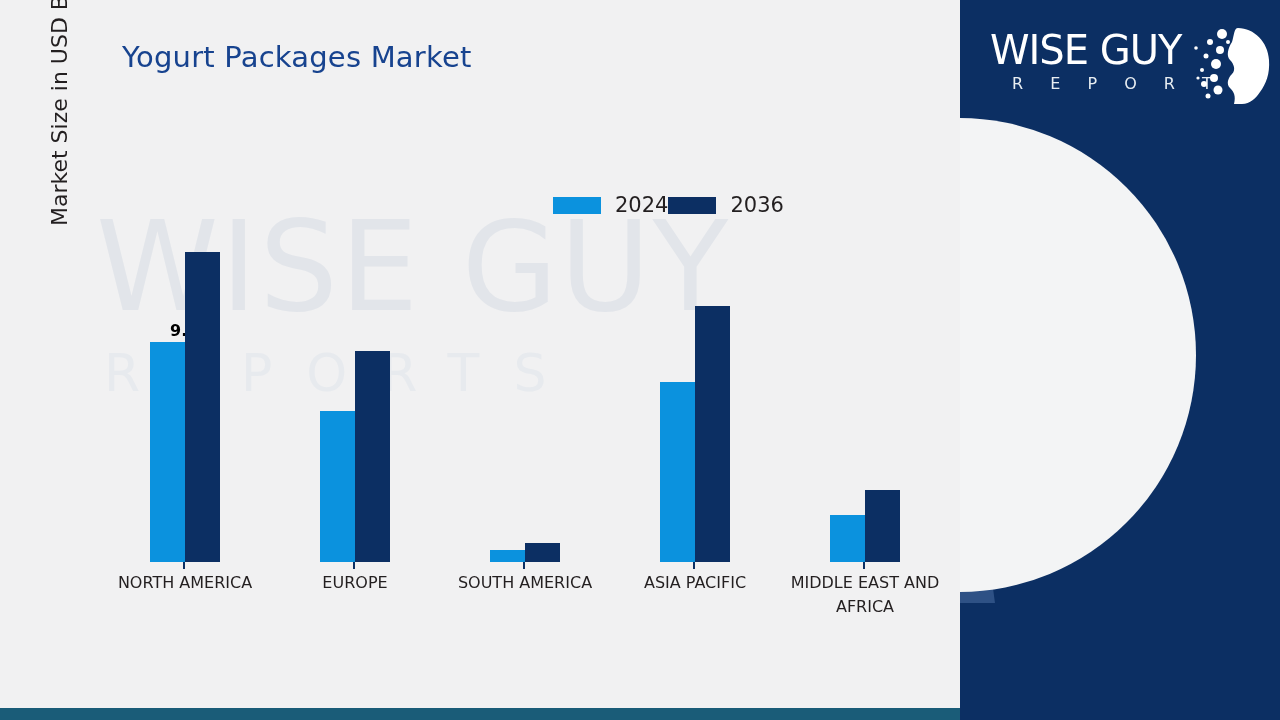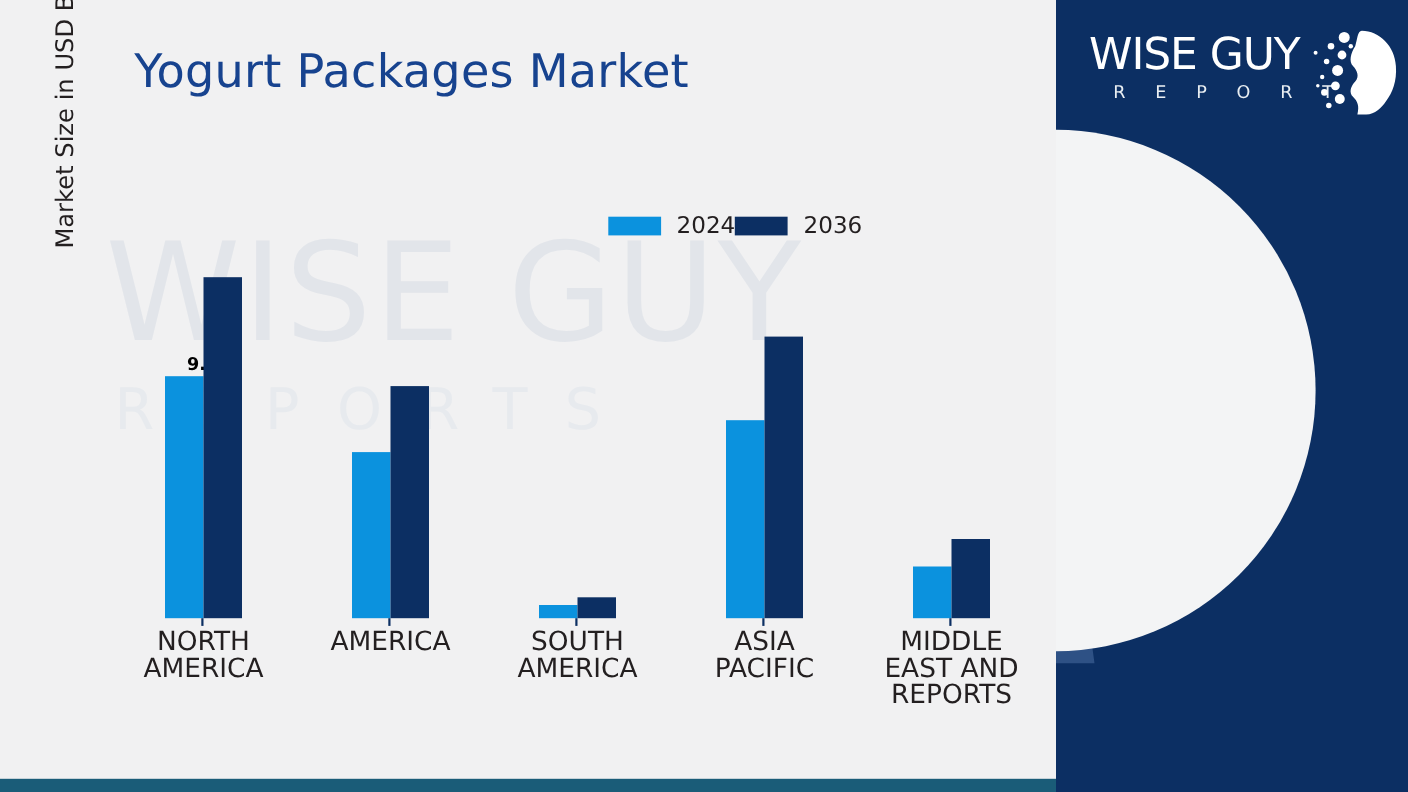--- a/index.html
+++ b/index.html
@@ -50,21 +50,21 @@
     margin-top: 14px;
     margin-left: 8px;
     white-space: nowrap;
   }
 
   
   .title {
     position: absolute;
     left: 122px;
     top: 40px;
-    font-size: 42px;
+    font-size: 29px;
     color: #17438f;
     font-family: "DejaVu Sans", sans-serif;
     letter-spacing: 0.2px;
     white-space: nowrap;
   }
 
   
   .legend {
     position: absolute;
     left: 553px;
@@ -142,21 +142,21 @@
     width: 2px;
     height: 7px;
     background: #0c2f63;
   }
   .cat-label {
     position: absolute;
     top: 345px;
     width: 150px;
     margin-left: -40px;
     text-align: center;
-    font-size: 24px;
+    font-size: 16px;
     color: #231f20;
     font-family: "DejaVu Sans", sans-serif;
     line-height: 24px;
   }
 
   
   .brand-panel {
     position: absolute;
     left: 960px;
     top: 0;
@@ -262,39 +262,39 @@
           <span class="bar-value">9.16</span>
         </div>
         <div class="bar bar-2032" style="width: 35px; height: 310px; background: rgb(12, 47, 99);"></div>
         <div class="tick"></div>
         <div class="cat-label">NORTH AMERICA</div>
       </div>
       <div class="group" style="left: 202px; width: 70px;">
         <div class="bar bar-2024" style="width: 35px; height: 151px; background: rgb(11, 146, 222);"></div>
         <div class="bar bar-2032" style="width: 35px; height: 211px; background: rgb(12, 47, 99);"></div>
         <div class="tick"></div>
-        <div class="cat-label">AMERICA</div>
+        <div class="cat-label">EUROPE</div>
       </div>
       <div class="group" style="left: 542px; width: 70px;">
         <div class="bar bar-2024" style="width: 35px; height: 180px; background: rgb(11, 146, 222);"></div>
         <div class="bar bar-2032" style="width: 35px; height: 256px; background: rgb(12, 47, 99);"></div>
         <div class="tick"></div>
         <div class="cat-label">ASIA PACIFIC</div>
       </div>
       <div class="group" style="left: 372px; width: 70px;">
         <div class="bar bar-2024" style="width: 35px; height: 12px; background: rgb(11, 146, 222);"></div>
         <div class="bar bar-2032" style="width: 35px; height: 19px; background: rgb(12, 47, 99);"></div>
         <div class="tick"></div>
         <div class="cat-label">SOUTH AMERICA</div>
       </div>
       <div class="group" style="left: 712px; width: 70px;">
         <div class="bar bar-2024" style="width: 35px; height: 47px; background: rgb(11, 146, 222);"></div>
         <div class="bar bar-2032" style="width: 35px; height: 72px; background: rgb(12, 47, 99);"></div>
         <div class="tick"></div>
-        <div class="cat-label">MIDDLE EAST AND REPORTS</div>
+        <div class="cat-label">MIDDLE EAST AND AFRICA</div>
       </div>
     </div>
 
   <div class="brand-panel">
 
     <svg class="brand-head" viewBox="0 0 390 500">
       <path d="M120 0 C 60 0 10 60 6 140 C 2 215 0 270 0 330 C 0 400 40 470 110 498
                L 205 498 C 200 460 196 430 206 412 C 216 394 238 390 250 382
                C 262 374 266 362 258 352 C 250 342 236 338 232 326
                C 228 312 242 302 250 294 C 262 282 258 268 248 258

